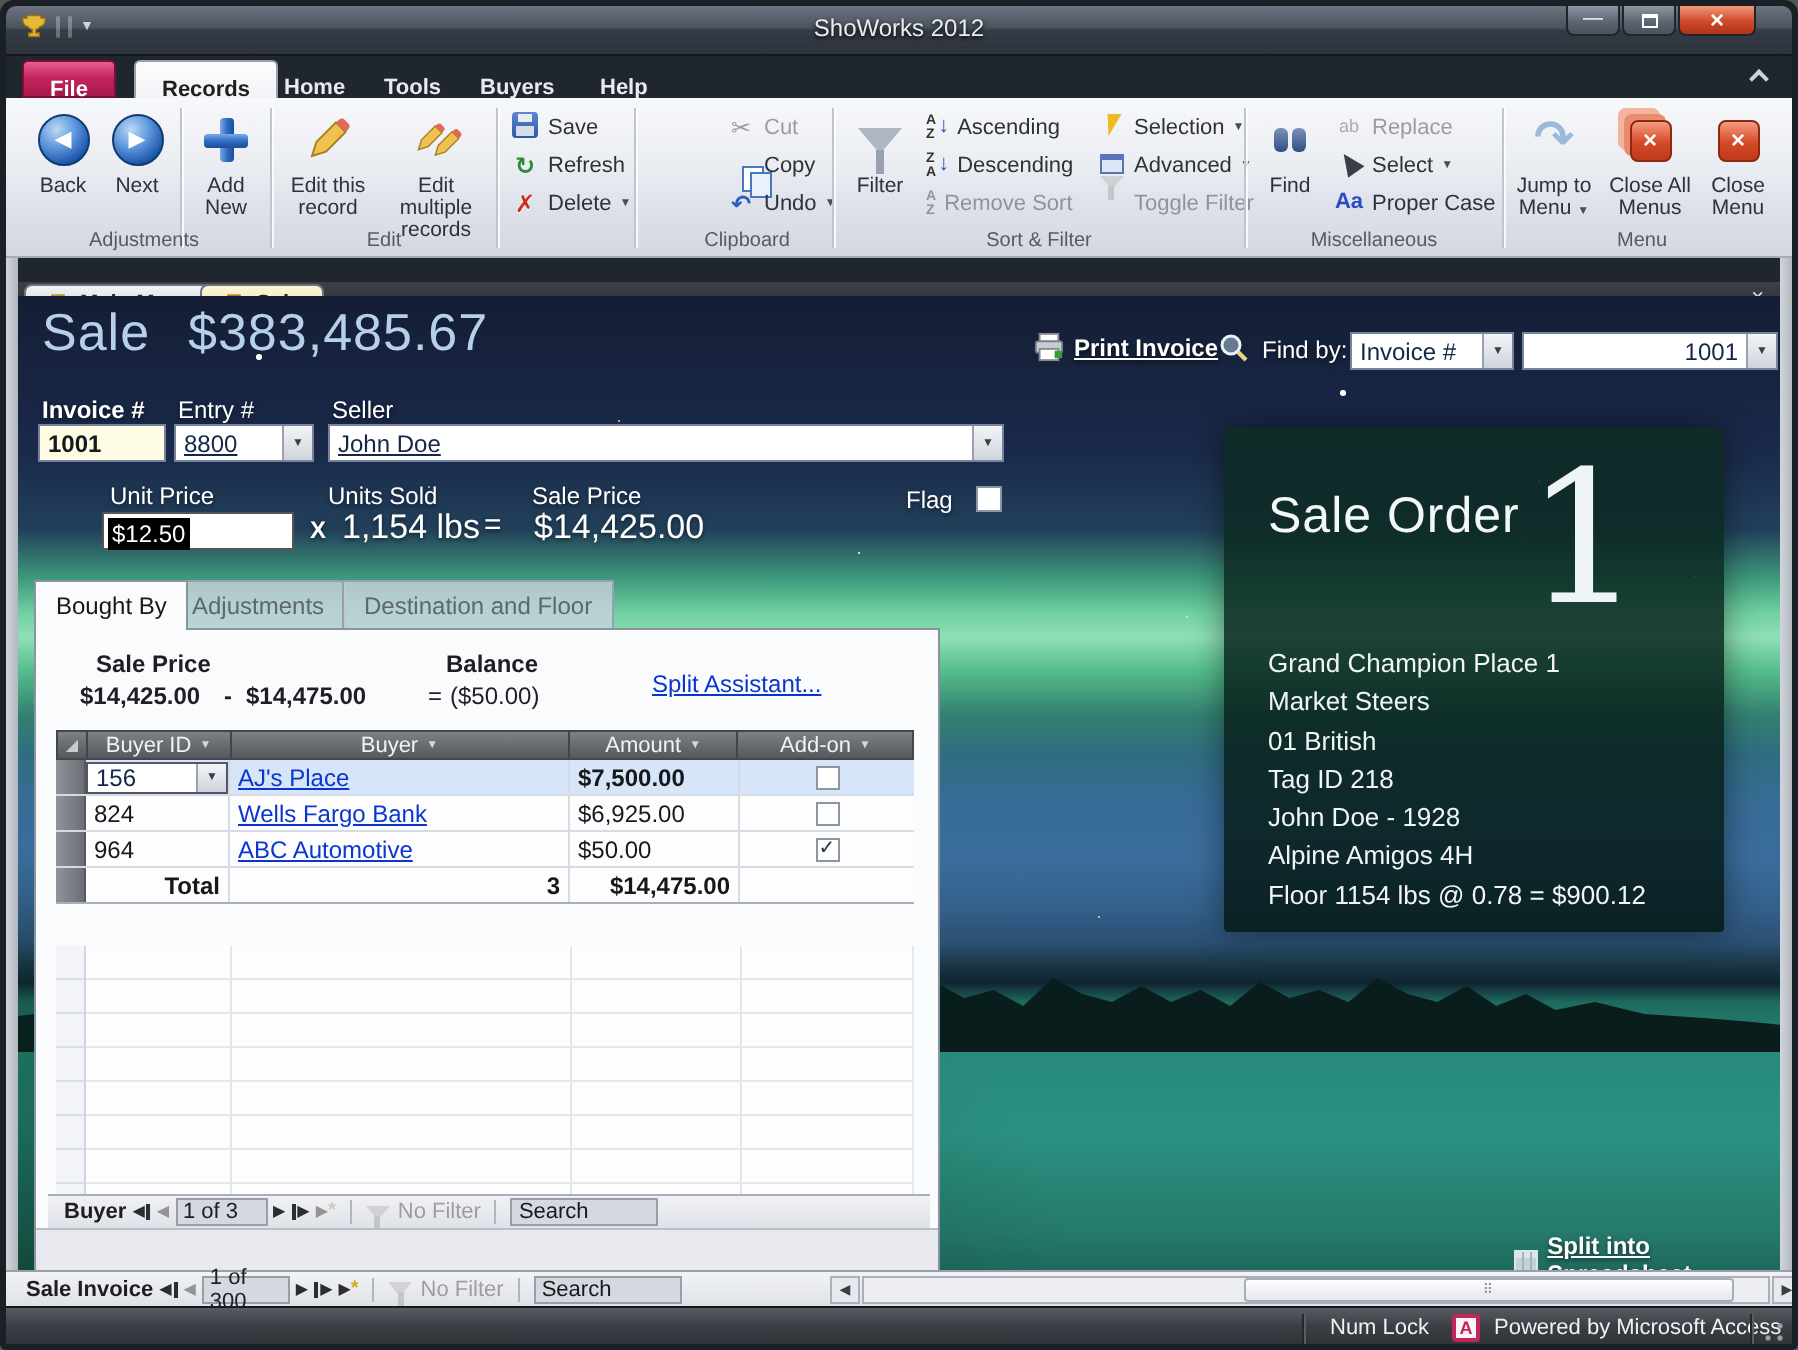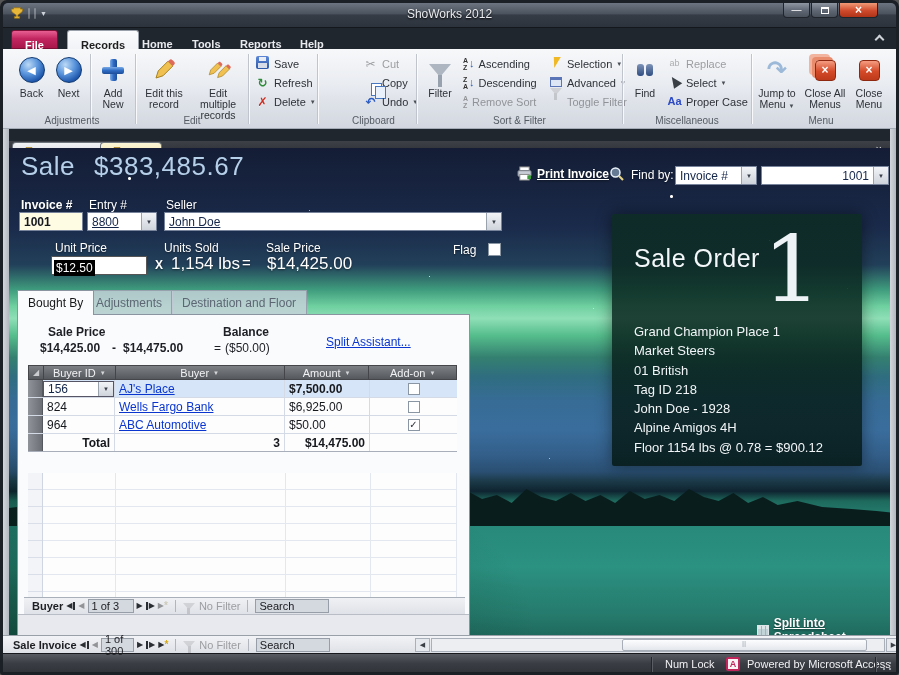--- a/index.html
+++ b/index.html
@@ -180,21 +180,21 @@
         </div>
       <div class="winbtn close">×</div>
     </div>
   </div>
 
   <div class="a tabrow">
     <div class="a rtab file" style="left:8px;">File</div>
     <div class="a rtab active" style="left:64px;">Records</div>
     <div class="a rtab plain" style="left:126px;">Home</div>
     <div class="a rtab plain" style="left:176px;">Tools</div>
-    <div class="a rtab plain" style="left:224px;">Reports</div>
+    <div class="a rtab plain" style="left:224px;">Buyers</div>
     <div class="a rtab plain" style="left:284px;">Help</div>
     <div class="a ribbon-min">
         <span></span>
       </div>
   </div>
 
   <div class="a ribbon">
 
     <div class="a lbtn" style="left:11px;width:35px;">
       <span class="ic">
@@ -575,21 +575,21 @@
         linear-gradient(90deg,transparent 3px,#9fb6ba 3px,#9fb6ba 4px,transparent 4px,transparent 7px,#9fb6ba 7px,#9fb6ba 8px,transparent 8px),
         linear-gradient(180deg,#dfe6ea 3px,#c3d4d8 3px);"></span>
       <span class="wlink">Split into Spreadsheet</span>
     </div>
   </div>
 
   <div class="a bottomnav recnav" style="padding-left:10px;">
     <span style="font-weight:bold;">Sale Invoice</span>
     <span class="navglyph">◀<span style="display:inline-block;width:2px;height:8px;background:#2a2d32;margin-left:1px;"></span></span>
     <span class="navglyph dis">◀</span>
-    <span class="navbox" style="width:33px;">1 of 300</span>
+    <span class="navbox" style="width:44px;">1 of 300</span>
     <span class="navglyph">▶</span>
     <span class="navglyph"><span style="display:inline-block;width:2px;height:8px;background:#2a2d32;margin-right:1px;"></span>▶</span>
     <span class="navglyph">▶<span style="color:#d8a818;font-weight:bold;font-size:10px;">*</span></span>
     <span style="width:1px;height:12px;background:#b0b5be;margin:0 4px;"></span>
     <span class="nfbtn dis">
       <span class="funnel sm"></span>
       <span>No Filter</span>
     </span>
     <span style="width:1px;height:12px;background:#b0b5be;margin:0 4px;"></span>
     <input class="searchbox" value="Search" style="">

